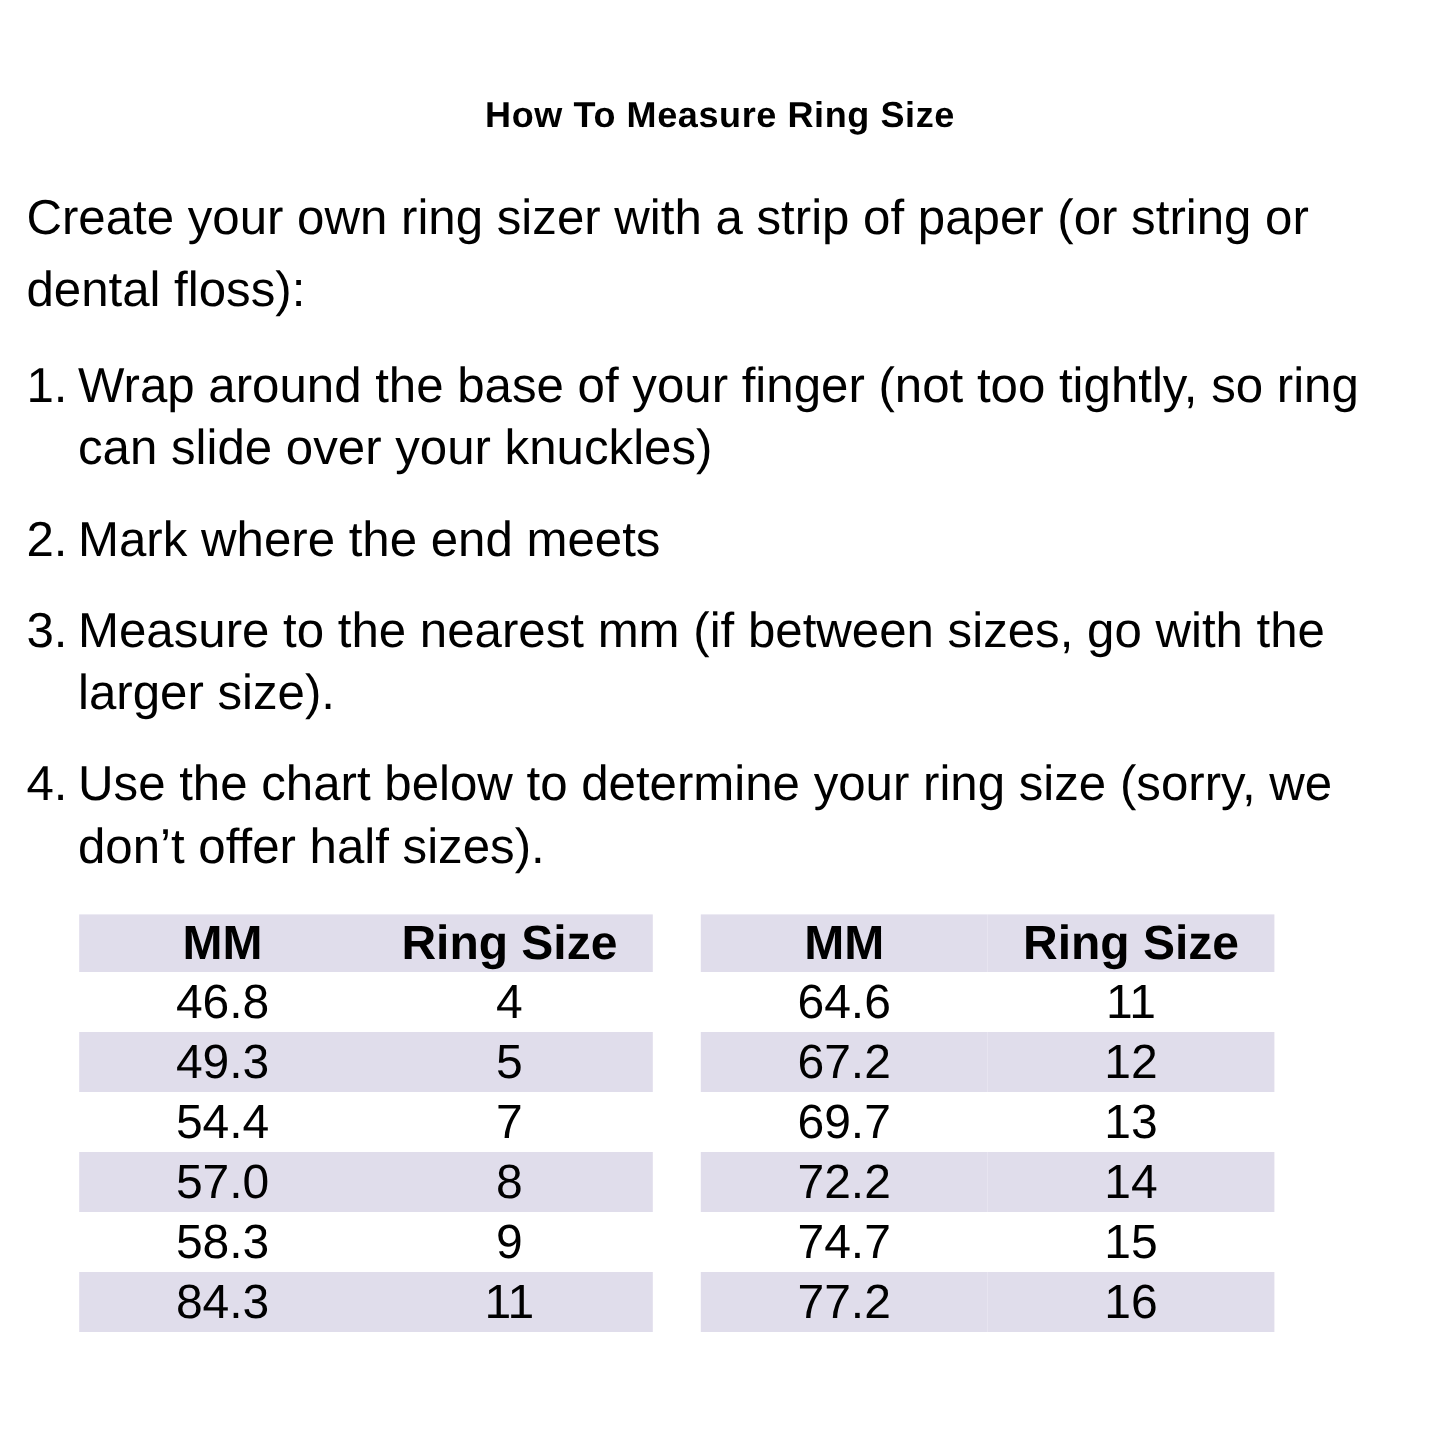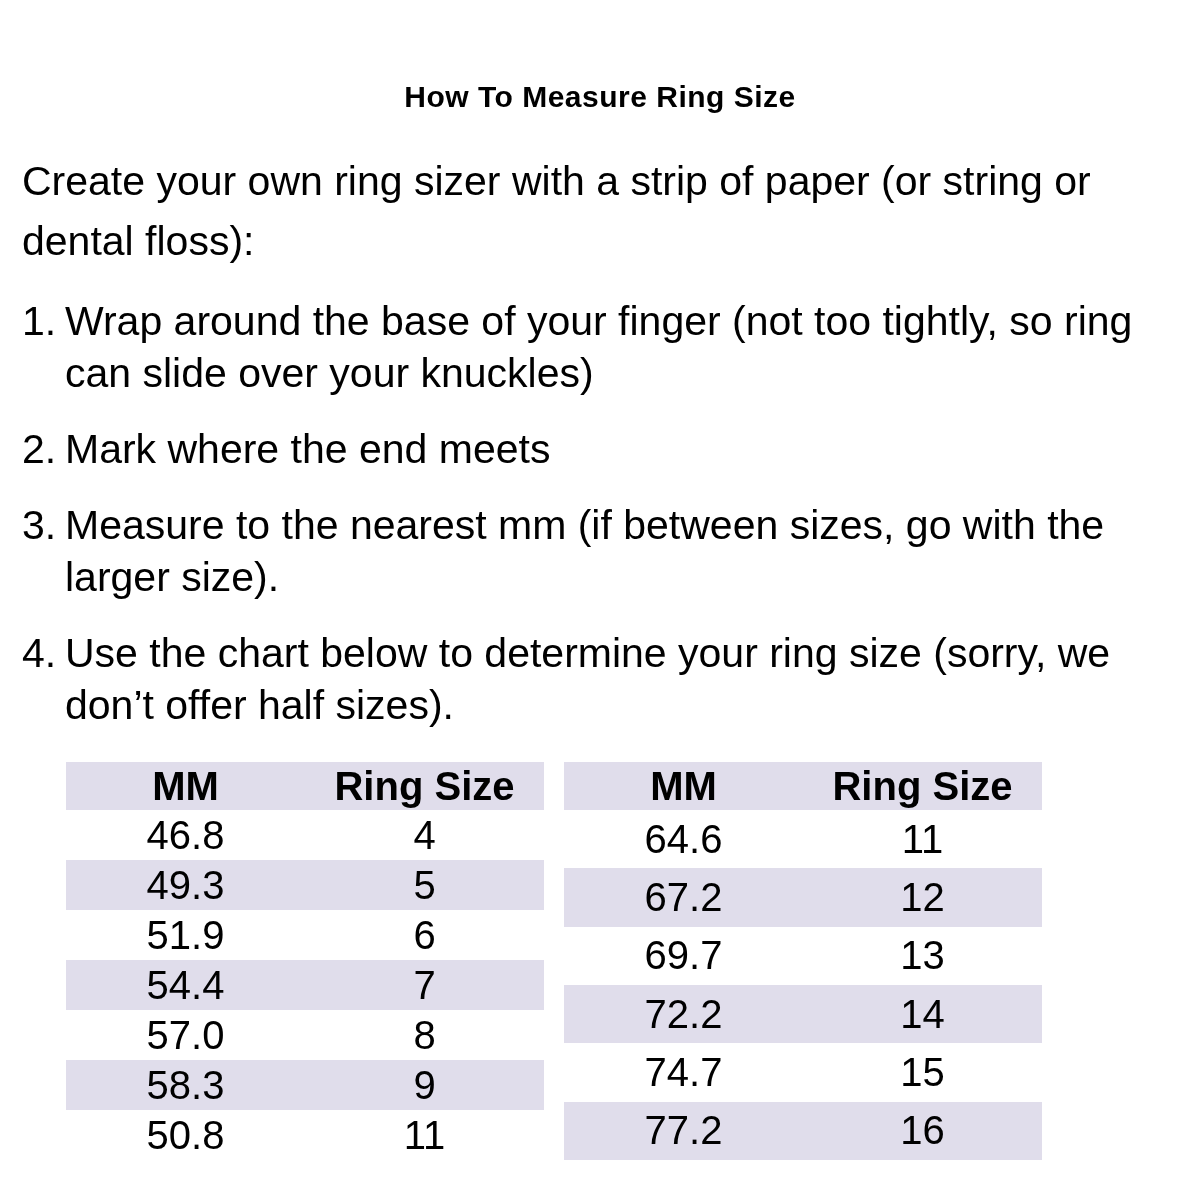--- a/index.html
+++ b/index.html
@@ -32,21 +32,21 @@
   }
   ol.steps li {
     display: grid;
     grid-template-columns: 43px 1fr;
     margin-top: 24px;
     font-size: 41px;
     line-height: 52px;
   }
   .tables-row {
     display: flex;
-    gap: 20px;
+    gap: 40px;
     margin: 31px 0 0 66px;
   }
   table.size-chart {
     width: 478px;
     border-collapse: collapse;
     table-layout: fixed;
   }
   table.size-chart th, table.size-chart td {
     width: 50%;
     text-align: center;
@@ -102,37 +102,33 @@
       <tbody>
         <tr>
           <td>46.8</td>
           <td>4</td>
         </tr>
         <tr>
           <td>49.3</td>
           <td>5</td>
         </tr>
         <tr>
-          <td>51.9</td>
-          <td>6</td>
-        </tr>
-        <tr>
           <td>54.4</td>
           <td>7</td>
         </tr>
         <tr>
           <td>57.0</td>
           <td>8</td>
         </tr>
         <tr>
           <td>58.3</td>
           <td>9</td>
         </tr>
         <tr>
-          <td>50.8</td>
+          <td>84.3</td>
           <td>11</td>
         </tr>
       </tbody>
     </table>
 
     <table class="size-chart">
       <thead>
         <tr>
           <th>MM</th>
           <th>Ring Size</th>

